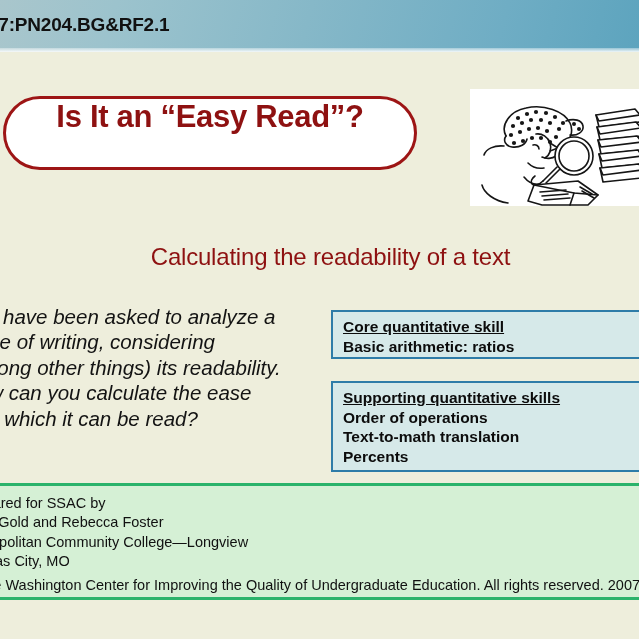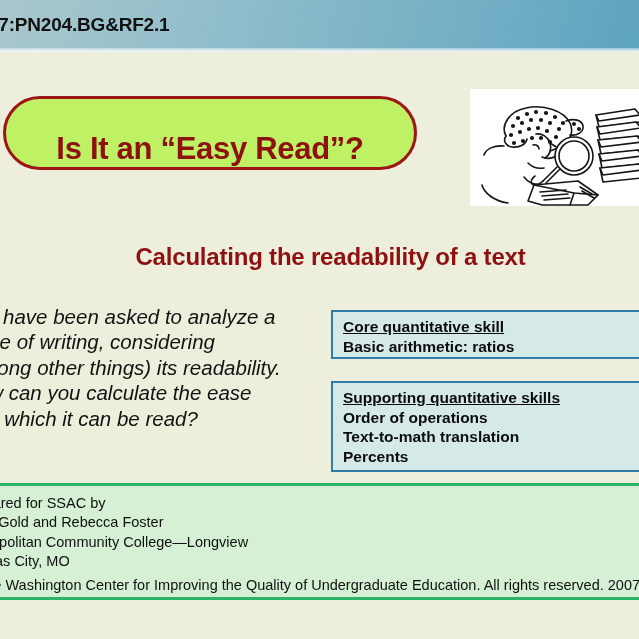--- a/index.html
+++ b/index.html
@@ -59,26 +59,26 @@
     z-index: 2;
   }
 
   
   #title-pill {
     position: absolute;
     left: 3px;
     top: 96px;
     width: 414px;
     height: 74px;
-    background: #bef264;
+    background: #ffffff;
     border: 3px solid #9d1515;
     border-radius: 40px;
     box-sizing: border-box;
     display: flex;
-    align-items: flex-end;
+    align-items: flex-start;
     justify-content: center;
   }
   #title-pill-text {
     font-size: 31px;
     font-weight: bold;
     color: #8e1111;
     white-space: nowrap;
     letter-spacing: -0.3px;
   }
 
@@ -97,21 +97,21 @@
   }
 
   
   #subtitle {
     position: absolute;
     left: 0;
     top: 243px;
     width: 639px;
     text-align: center;
     font-size: 24px;
-    font-weight: bold;
+    font-weight: normal;
     color: #8e1111;
     letter-spacing: -0.2px;
     padding-left: 22px;
     box-sizing: border-box;
   }
 
   
   #prompt-text {
     position: absolute;
     left: -38px;

